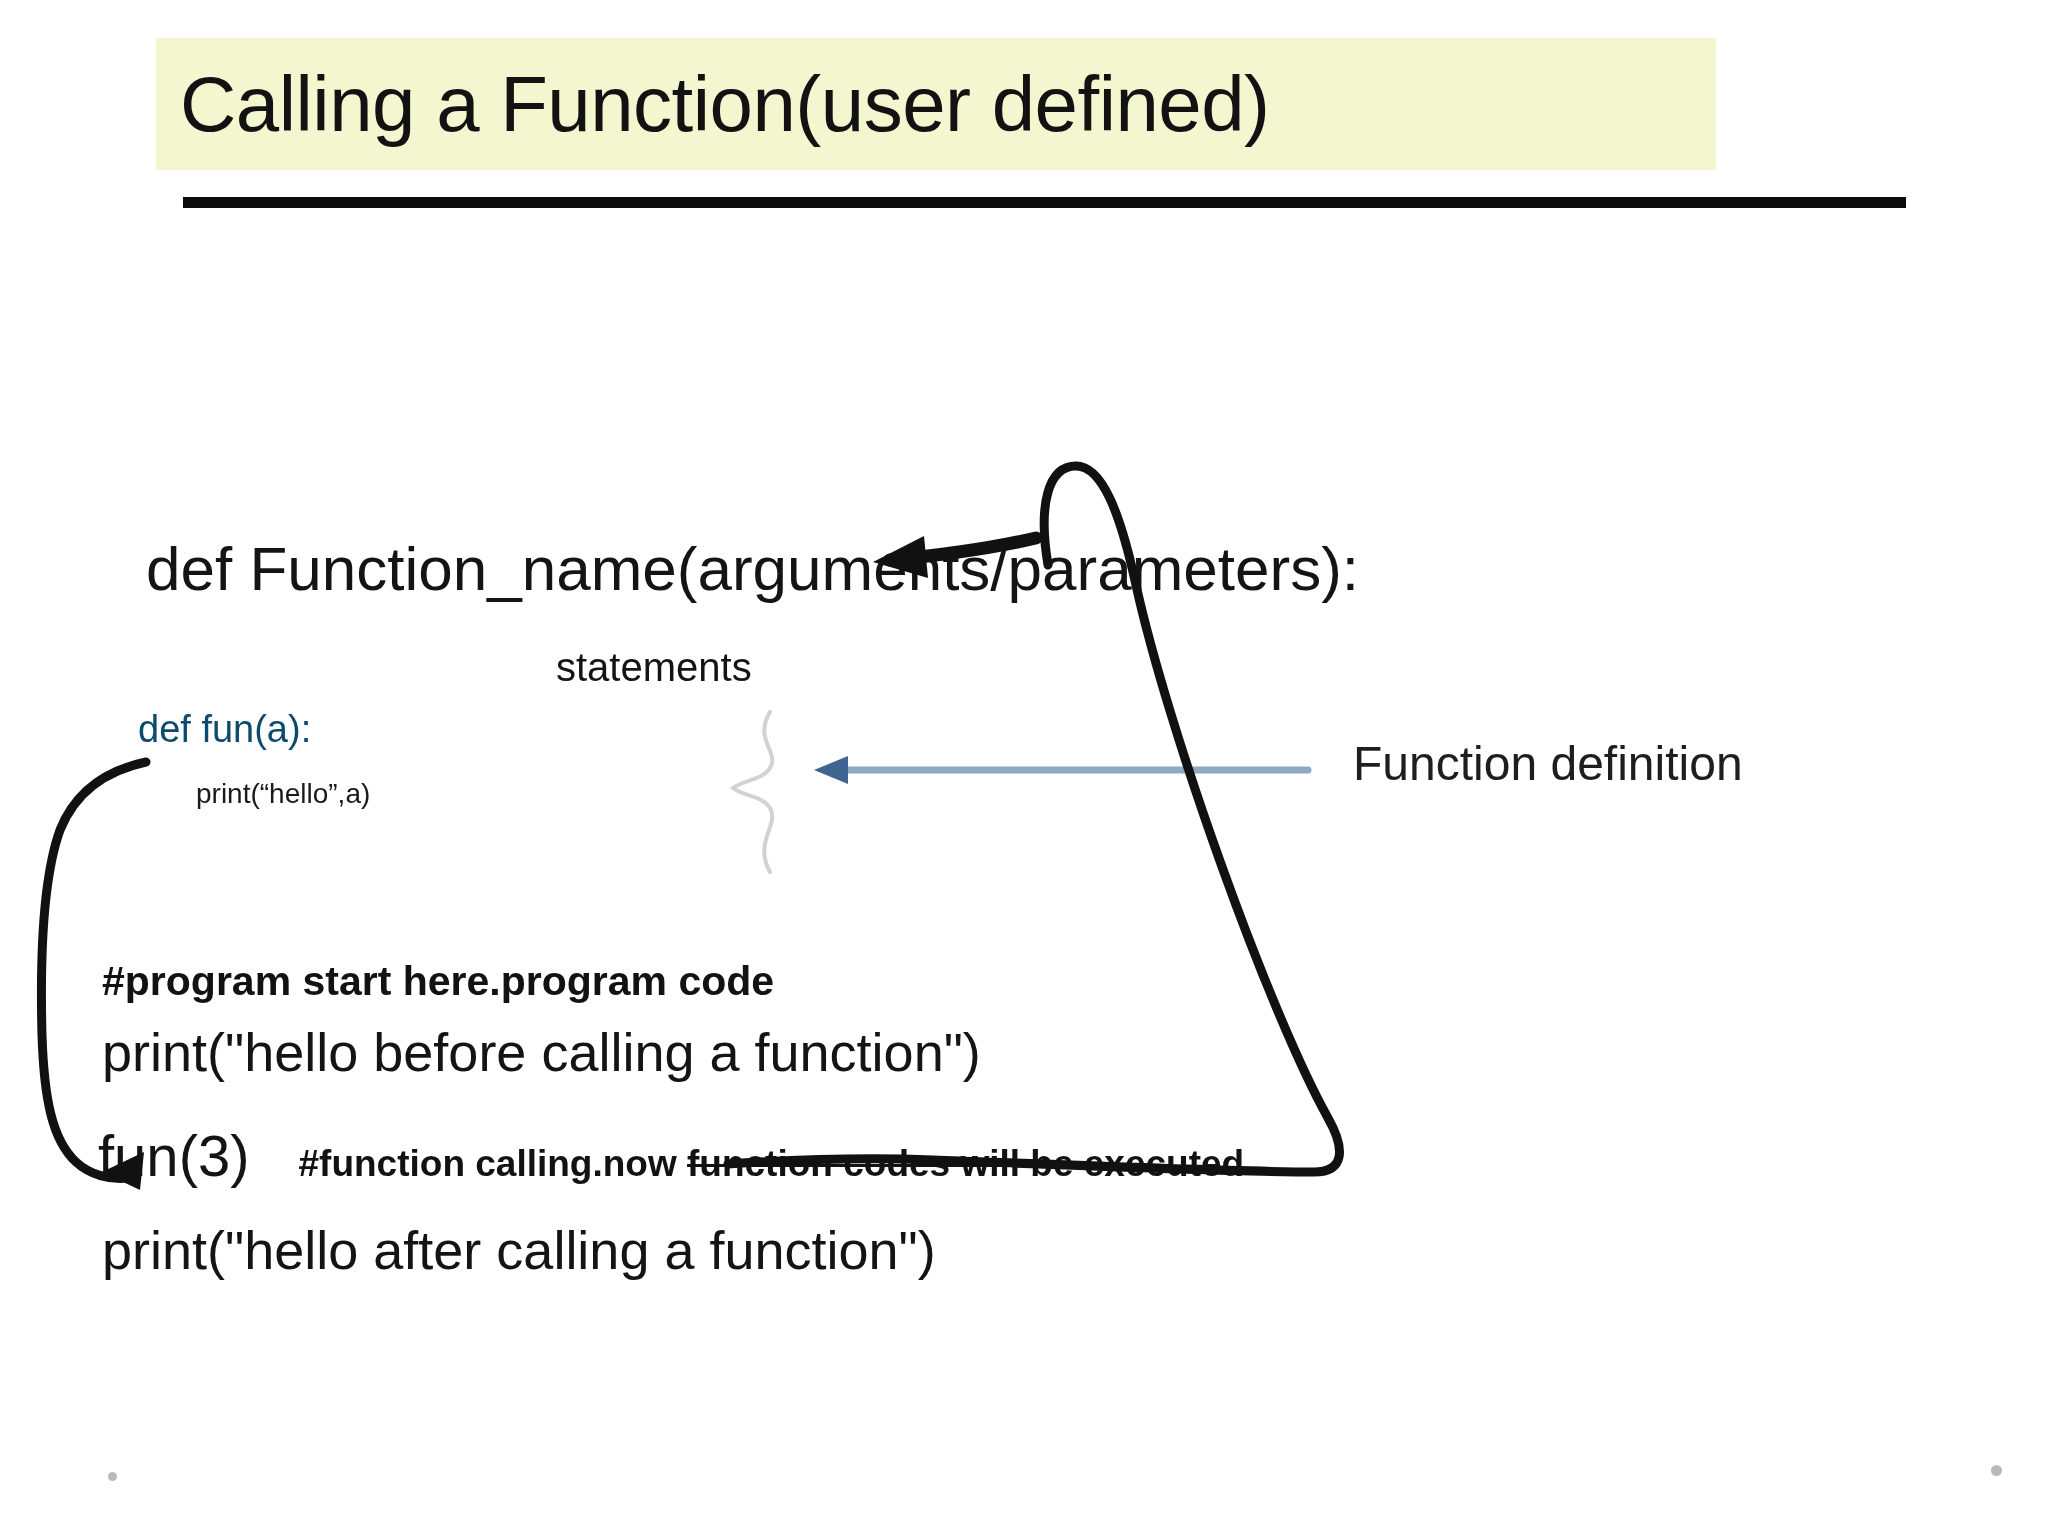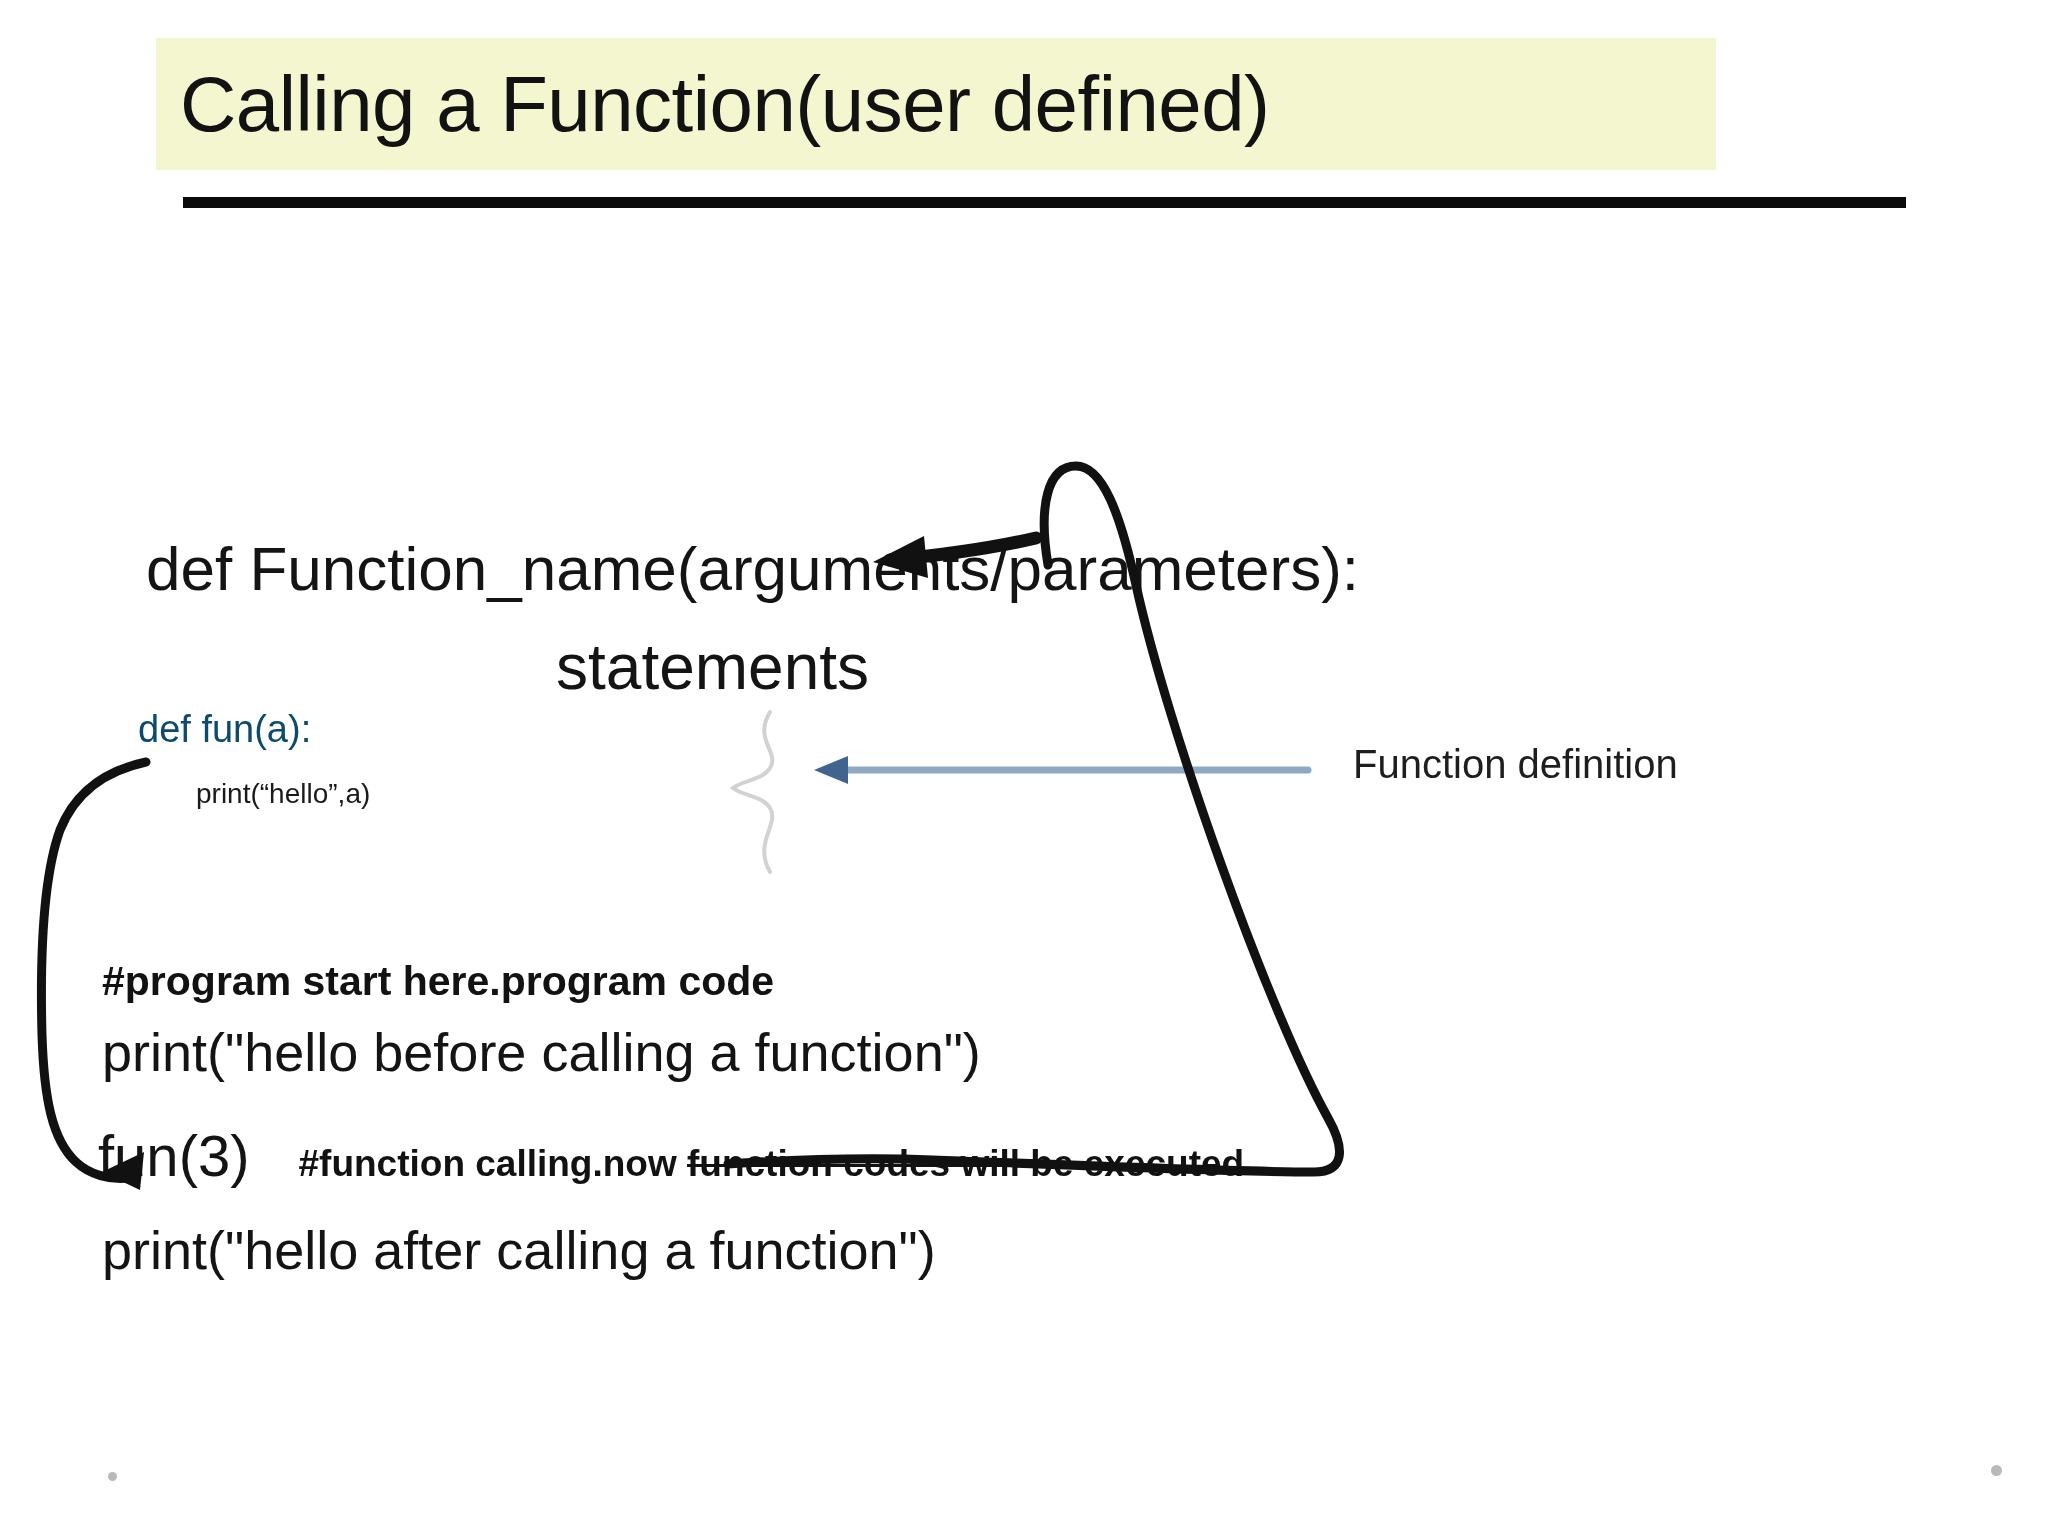--- a/index.html
+++ b/index.html
@@ -65,21 +65,21 @@
     top: 532px;
     font-size: 62px;
     line-height: 74px;
     white-space: nowrap;
     color: #141414;
   }
   #syntax-statements {
     position: absolute;
     left: 528px;
     top: 630px;
-    font-size: 64px;
+    font-size: 40px;
     line-height: 74px;
     white-space: nowrap;
     color: #141414;
   }
 
   
   #example-def {
     position: absolute;
     left: 110px;
     top: 705px;
@@ -96,21 +96,21 @@
     line-height: 48px;
     white-space: nowrap;
     color: #1a1a1a;
   }
 
   
   #callout-label {
     position: absolute;
     left: 1325px;
     top: 738px;
-    font-size: 40px;
+    font-size: 48px;
     line-height: 52px;
     white-space: nowrap;
     color: #1e1e1e;
   }
 
   
   #prog-comment {
     position: absolute;
     left: 74px;
     top: 955px;

